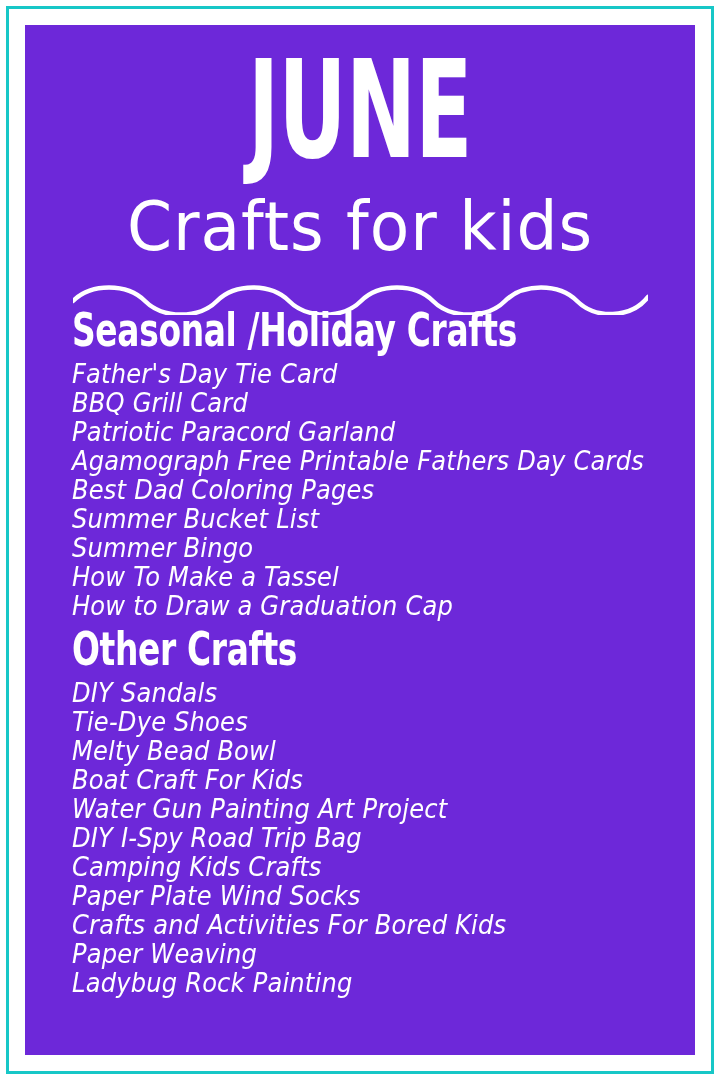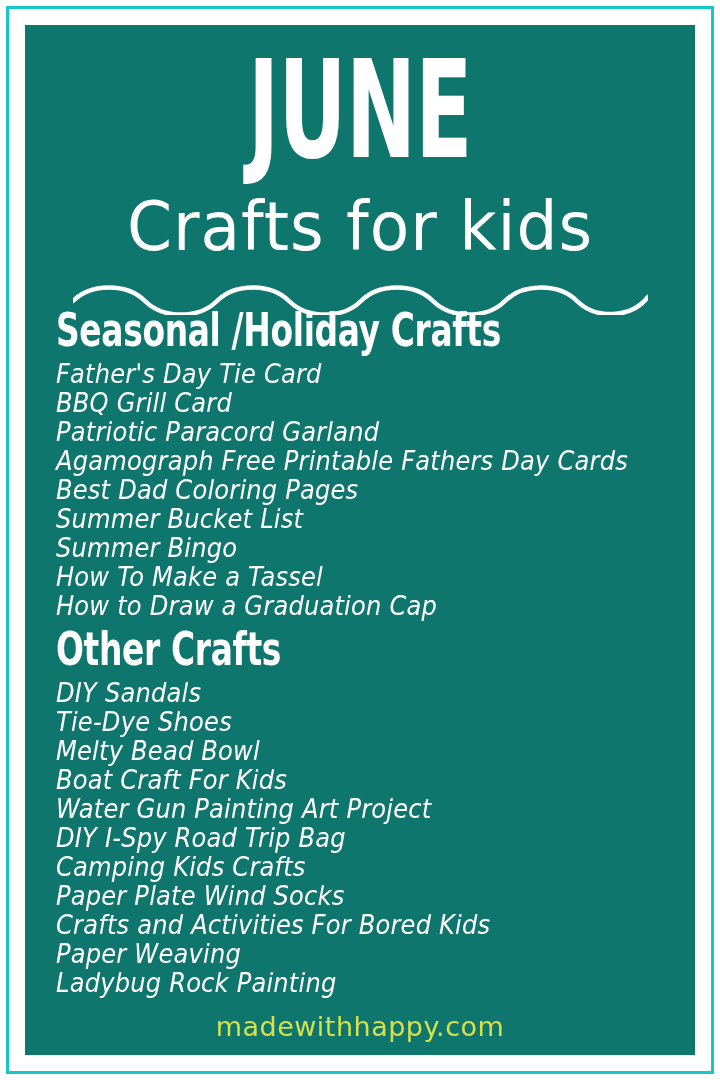--- a/index.html
+++ b/index.html
@@ -33,21 +33,21 @@
     box-sizing: border-box;
     pointer-events: none;
   }
   
   .panel {
     position: absolute;
     left: 25px;
     top: 25px;
     width: 670px;
     height: 1030px;
-    background: #0f766e;
+    background: #6d28d9;
     box-sizing: border-box;
     overflow: hidden;
   }
 
   
   .title-month {
     position: absolute;
     left: 0;
     top: 18px;
     width: 670px;
@@ -84,21 +84,21 @@
     position: absolute;
     left: 48px;
     top: 250px;
     width: 575px;
     height: 40px;
   }
 
   
   .section {
     position: absolute;
-    left: 31px;
+    left: 47px;
     width: 610px;
   }
   .section-seasonal { top: 281px; }
   .section-other    { top: 600px; }
 
   .section-heading {
     color: #ffffff;
     font-family: "DejaVu Sans", sans-serif;
     font-weight: 700;
     font-size: 47px;
@@ -195,16 +195,15 @@
         <li>Water Gun Painting Art Project</li>
         <li>DIY I-Spy Road Trip Bag</li>
         <li>Camping Kids Crafts</li>
         <li>Paper Plate Wind Socks</li>
         <li>Crafts and Activities For Bored Kids</li>
         <li>Paper Weaving</li>
         <li>Ladybug Rock Painting</li>
       </ul>
     </div>
 
-    <div class="watermark">madewithhappy.com</div>
 
   </div>
 </div>
 
 </body></html>

